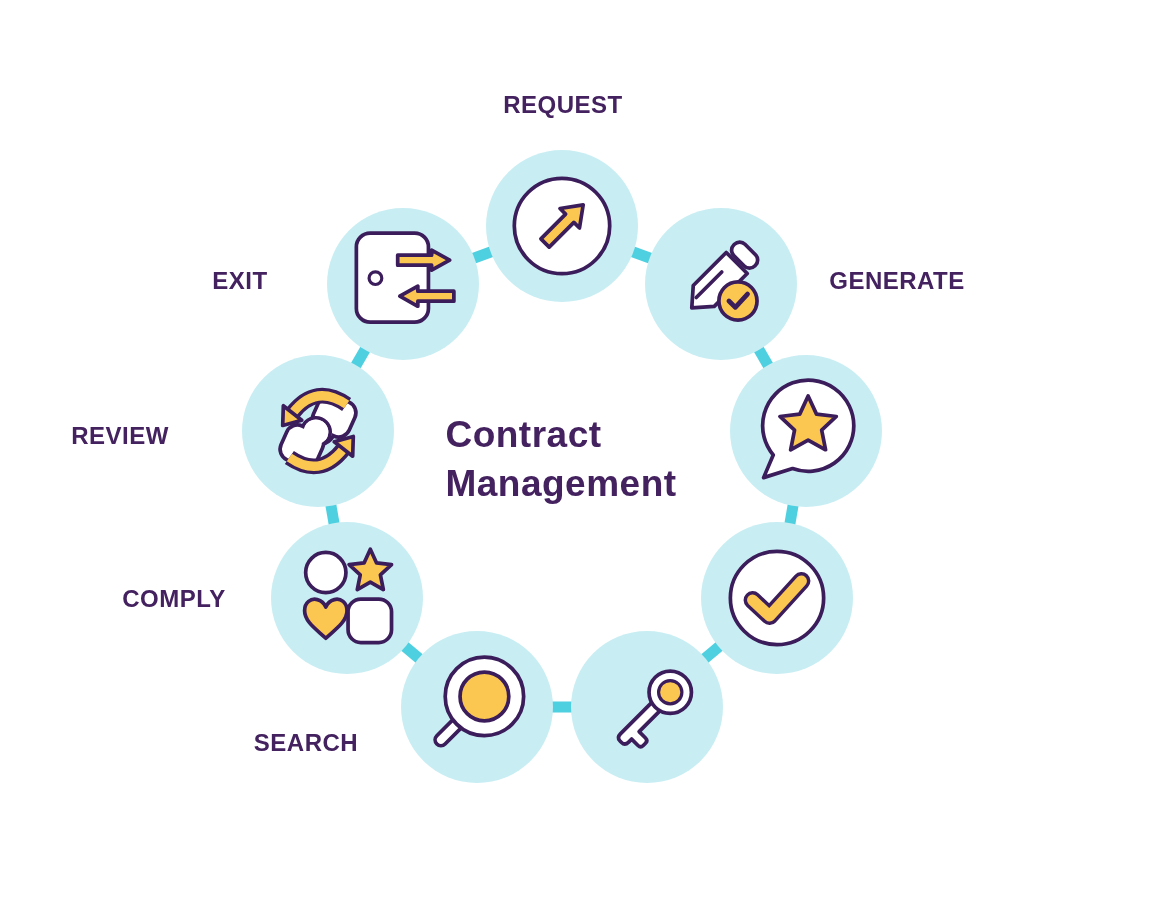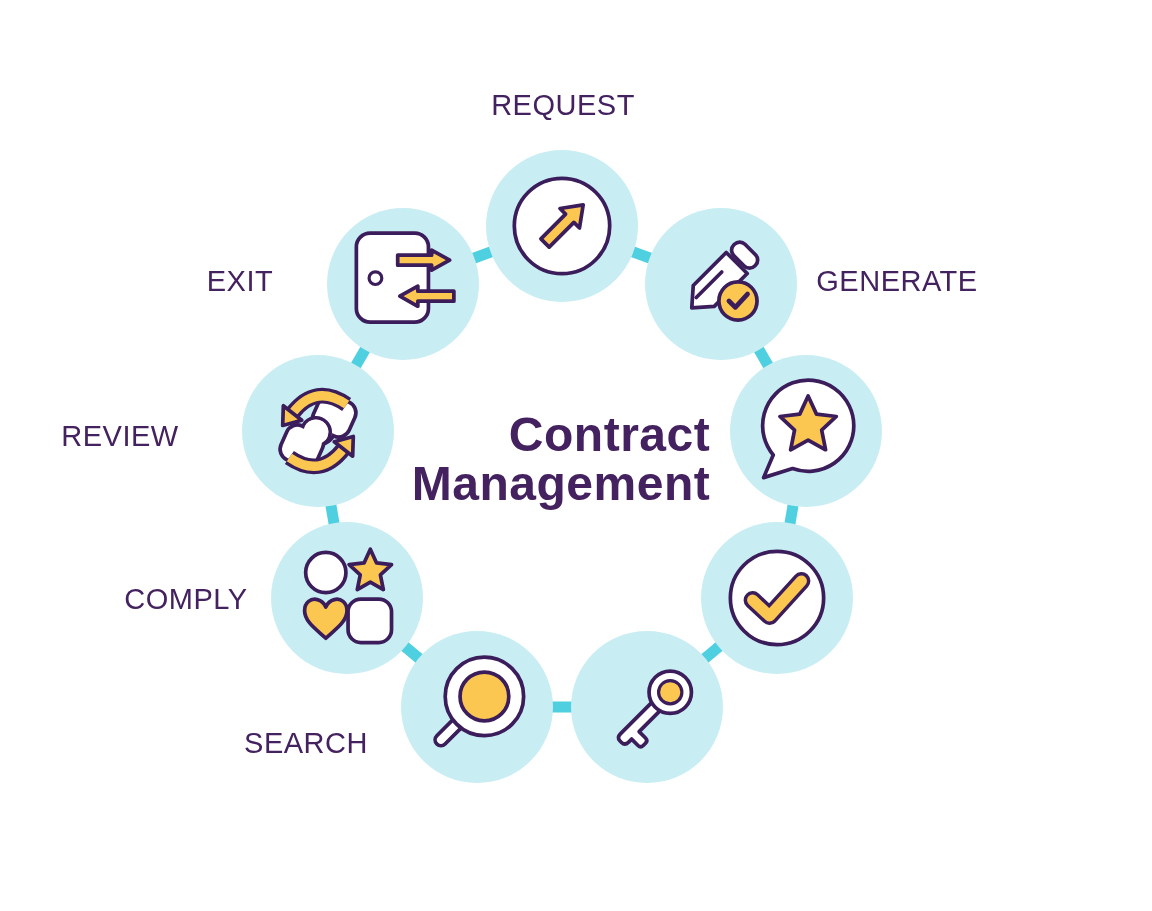--- a/index.html
+++ b/index.html
@@ -21,27 +21,27 @@
   .ring-svg{position:absolute;left:0;top:0;}
   .ring-svg line{stroke:var(--connector);stroke-width:11;}
   .node{
     position:absolute;width:152px;height:152px;margin:-76px 0 0 -76px;
     border-radius:50%;background:var(--circle-fill);
     display:flex;align-items:center;justify-content:center;
   }
   .node svg{width:106px;height:106px;overflow:visible;display:block;}
   .stage-label{
     position:absolute;transform:translate(-50%,-50%);
-    font-size:29px;font-weight:400;letter-spacing:.5px;
+    font-size:24px;font-weight:700;letter-spacing:.5px;
     color:var(--text-purple);white-space:nowrap;
   }
   .title{
     position:absolute;left:561px;top:459px;transform:translate(-50%,-50%);
-    text-align:right;color:var(--text-purple);
-    font-size:48px;line-height:49px;font-weight:700;letter-spacing:.5px;
+    text-align:left;color:var(--text-purple);
+    font-size:37px;line-height:49px;font-weight:700;letter-spacing:.5px;
     white-space:nowrap;
   }
   .title span{display:block;}
   
   .fw{fill:var(--icon-bg);}
   .fy{fill:var(--accent-yellow);}
   .sp{stroke:var(--outline-purple);stroke-width:3.5;stroke-linejoin:round;stroke-linecap:round;}
   .sp3{stroke:var(--outline-purple);stroke-width:3;stroke-linejoin:round;stroke-linecap:round;}
   .nf{fill:none;}
   .chk-under{fill:none;stroke:var(--outline-purple);stroke-width:17;stroke-linecap:round;stroke-linejoin:round;}
@@ -129,21 +129,21 @@
   <div class="stage-label" style="left:306px;top:743px">SEARCH</div>
 
   <div class="node" style="left:347px;top:598px">
     <svg viewBox="0 0 100 100">
       <circle cx="30" cy="26" r="19" class="fw sp"></circle>
       <path class="fy sp" d="M72,4 L77.9,16.9 L92,18.5 L81.5,28.1 L84.3,42 L72,35 L59.7,42 L62.5,28.1 L52,18.5 L66.1,16.9 Z"></path>
       <path class="fy sp" d="M30,88 C23,81 10,73 10,62 C10,54 16,50 22,51.5 C26,52.5 28.5,55 30,58.5 C31.5,55 34,52.5 38,51.5 C44,50 50,54 50,62 C50,73 37,81 30,88 Z"></path>
       <rect x="51" y="51" width="41" height="41" rx="12" class="fw sp"></rect>
     </svg>
   </div>
-  <div class="stage-label" style="left:186px;top:599px">COMPLY</div>
+  <div class="stage-label" style="left:174px;top:599px">COMPLY</div>
 
   <div class="node" style="left:318px;top:431px">
     <svg viewBox="0 0 100 100">
 
       <circle cx="52" cy="49" r="13.5" class="fw sp"></circle>
       <g transform="rotate(24 65 35)">
           <rect x="47" y="18" width="37" height="35" rx="11" class="fw sp"></rect>
         </g>
       <circle cx="52" cy="49" r="11.7" class="erase"></circle>
 

